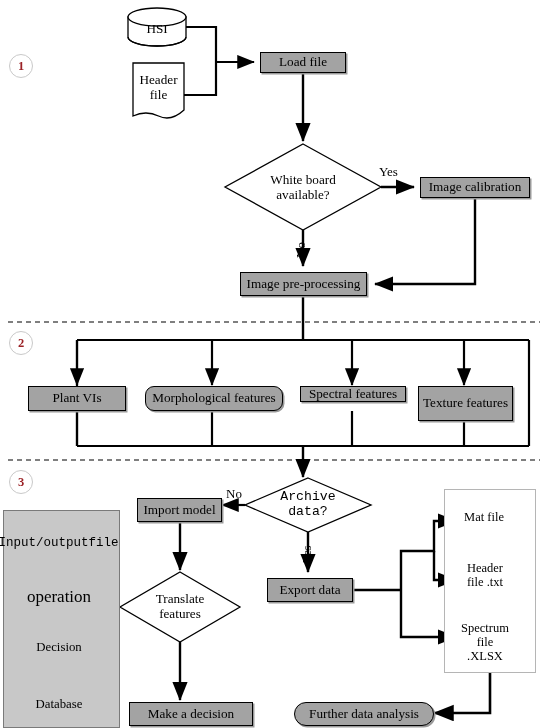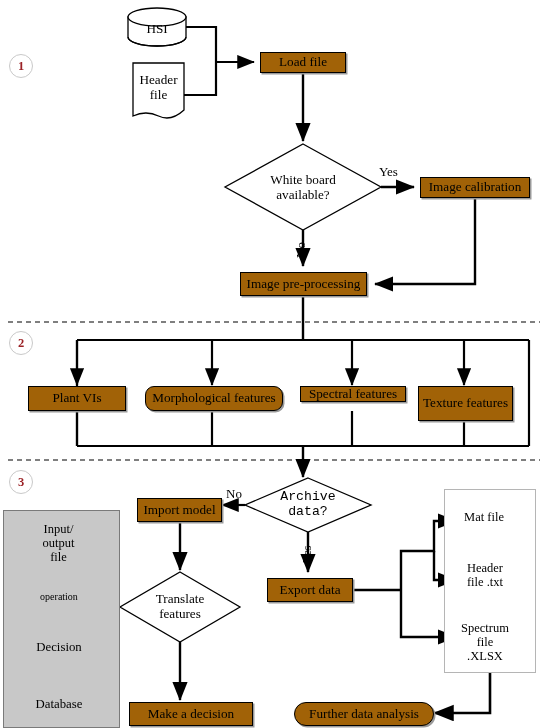--- a/index.html
+++ b/index.html
@@ -29,21 +29,21 @@
     display: flex;
     align-items: center;
     justify-content: center;
     text-align: center;
     line-height: 1.12;
     color: #000000;
     z-index: 5;
   }
   .proc {
     border: 1.3px solid #000000;
-    background: #a16207;
+    background: #a3a3a3;
     box-shadow: 1.5px 1.5px 0 0 #9a9a9a;
     font-size: 13.2px;
     white-space: nowrap;
     padding: 0 5px;
   }
   .label-txt {
     position: absolute;
     color: #000000;
     font-size: 13px;
     z-index: 6;
@@ -277,25 +277,25 @@
   </div>
 
   <div class="shape-text" style="left:458px; top:618px; width:54px; height:48px; font-size:12.5px; flex-direction:column;">
     <span>Spectrum</span>
     <span>file</span>
     <span>.XLSX</span>
   </div>
 
   <div class="node proc" style="left:294px; top:702px; width:140px; height:24px;border-radius:12px;">Further data analysis</div>
 
-  <div class="shape-text" style="left:33px; top:519px; width:51px; height:48px; font-size:12.5px; flex-direction:column;">
+  <div class="shape-text" style="left:33px; top:519px; width:51px; height:48px; font-size:12.5px; font-family:Liberation Mono, monospace;">
     <span>Input/</span>
     <span>output</span>
     <span>file</span>
   </div>
 
-  <div class="shape-text" style="left:25px; top:586px; width:68px; height:22px; font-size:10px;text-align:center;">operation</div>
+  <div class="shape-text" style="left:25px; top:586px; width:68px; height:22px; font-size:17px;text-align:center;">operation</div>
 
   <div class="shape-text" style="left:19px; top:636px; width:80px; height:22px; font-size:12.8px;">Decision</div>
 
   <div class="shape-text" style="left:31px; top:692px; width:56px; height:24px; font-size:12.8px;">Database</div>
 
 </div>
 
 </body></html>

